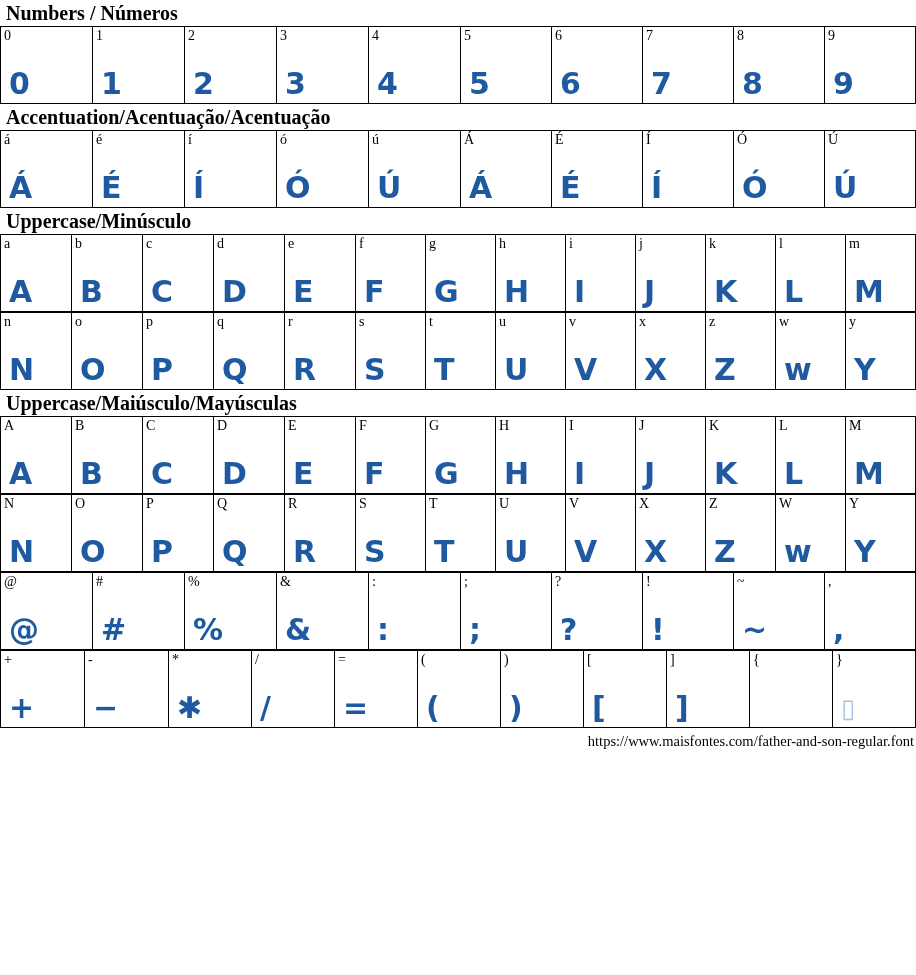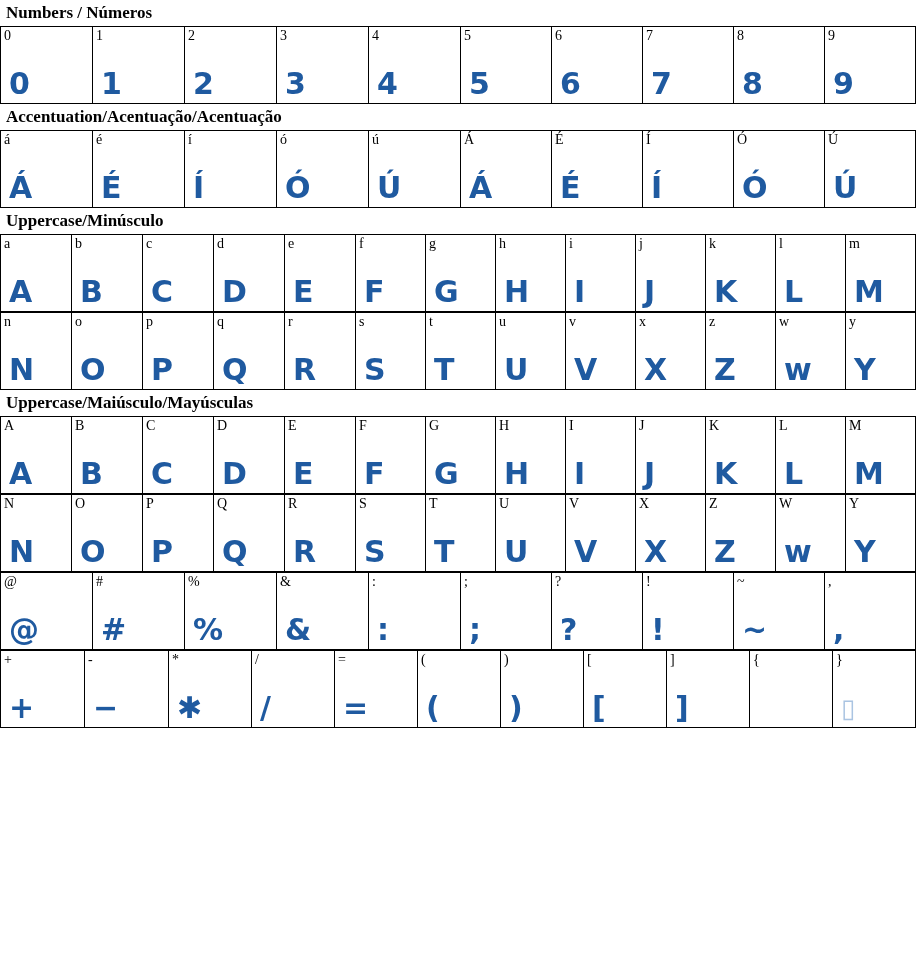--- a/index.html
+++ b/index.html
@@ -15,21 +15,21 @@
     color: #000000;
     overflow: hidden;
   }
   .page {
     width: 916px;
     position: relative;
   }
   .section-title {
     font-family: "Liberation Serif", serif;
     font-weight: bold;
-    font-size: 17px;
+    font-size: 20px;
     line-height: 26px;
     padding-left: 6px;
     color: #000000;
     white-space: nowrap;
   }
   .grid {
     display: flex;
     flex-wrap: wrap;
     border-left: 1px solid #000000;
     width: 916px;
@@ -468,13 +468,14 @@
         <div class="cell" style="width: 83px;">
           <span class="label">{</span>
           <span class="glyph"></span>
         </div>
         <div class="cell" style="width: 83px;">
           <span class="label">}</span>
           <span class="glyph tofu">▯</span>
         </div>
       </div>
     </div>
+  <div class="footer">https://www.maisfontes.com/father-and-son-regular.font</div>
 </div>
 
 </body></html>

